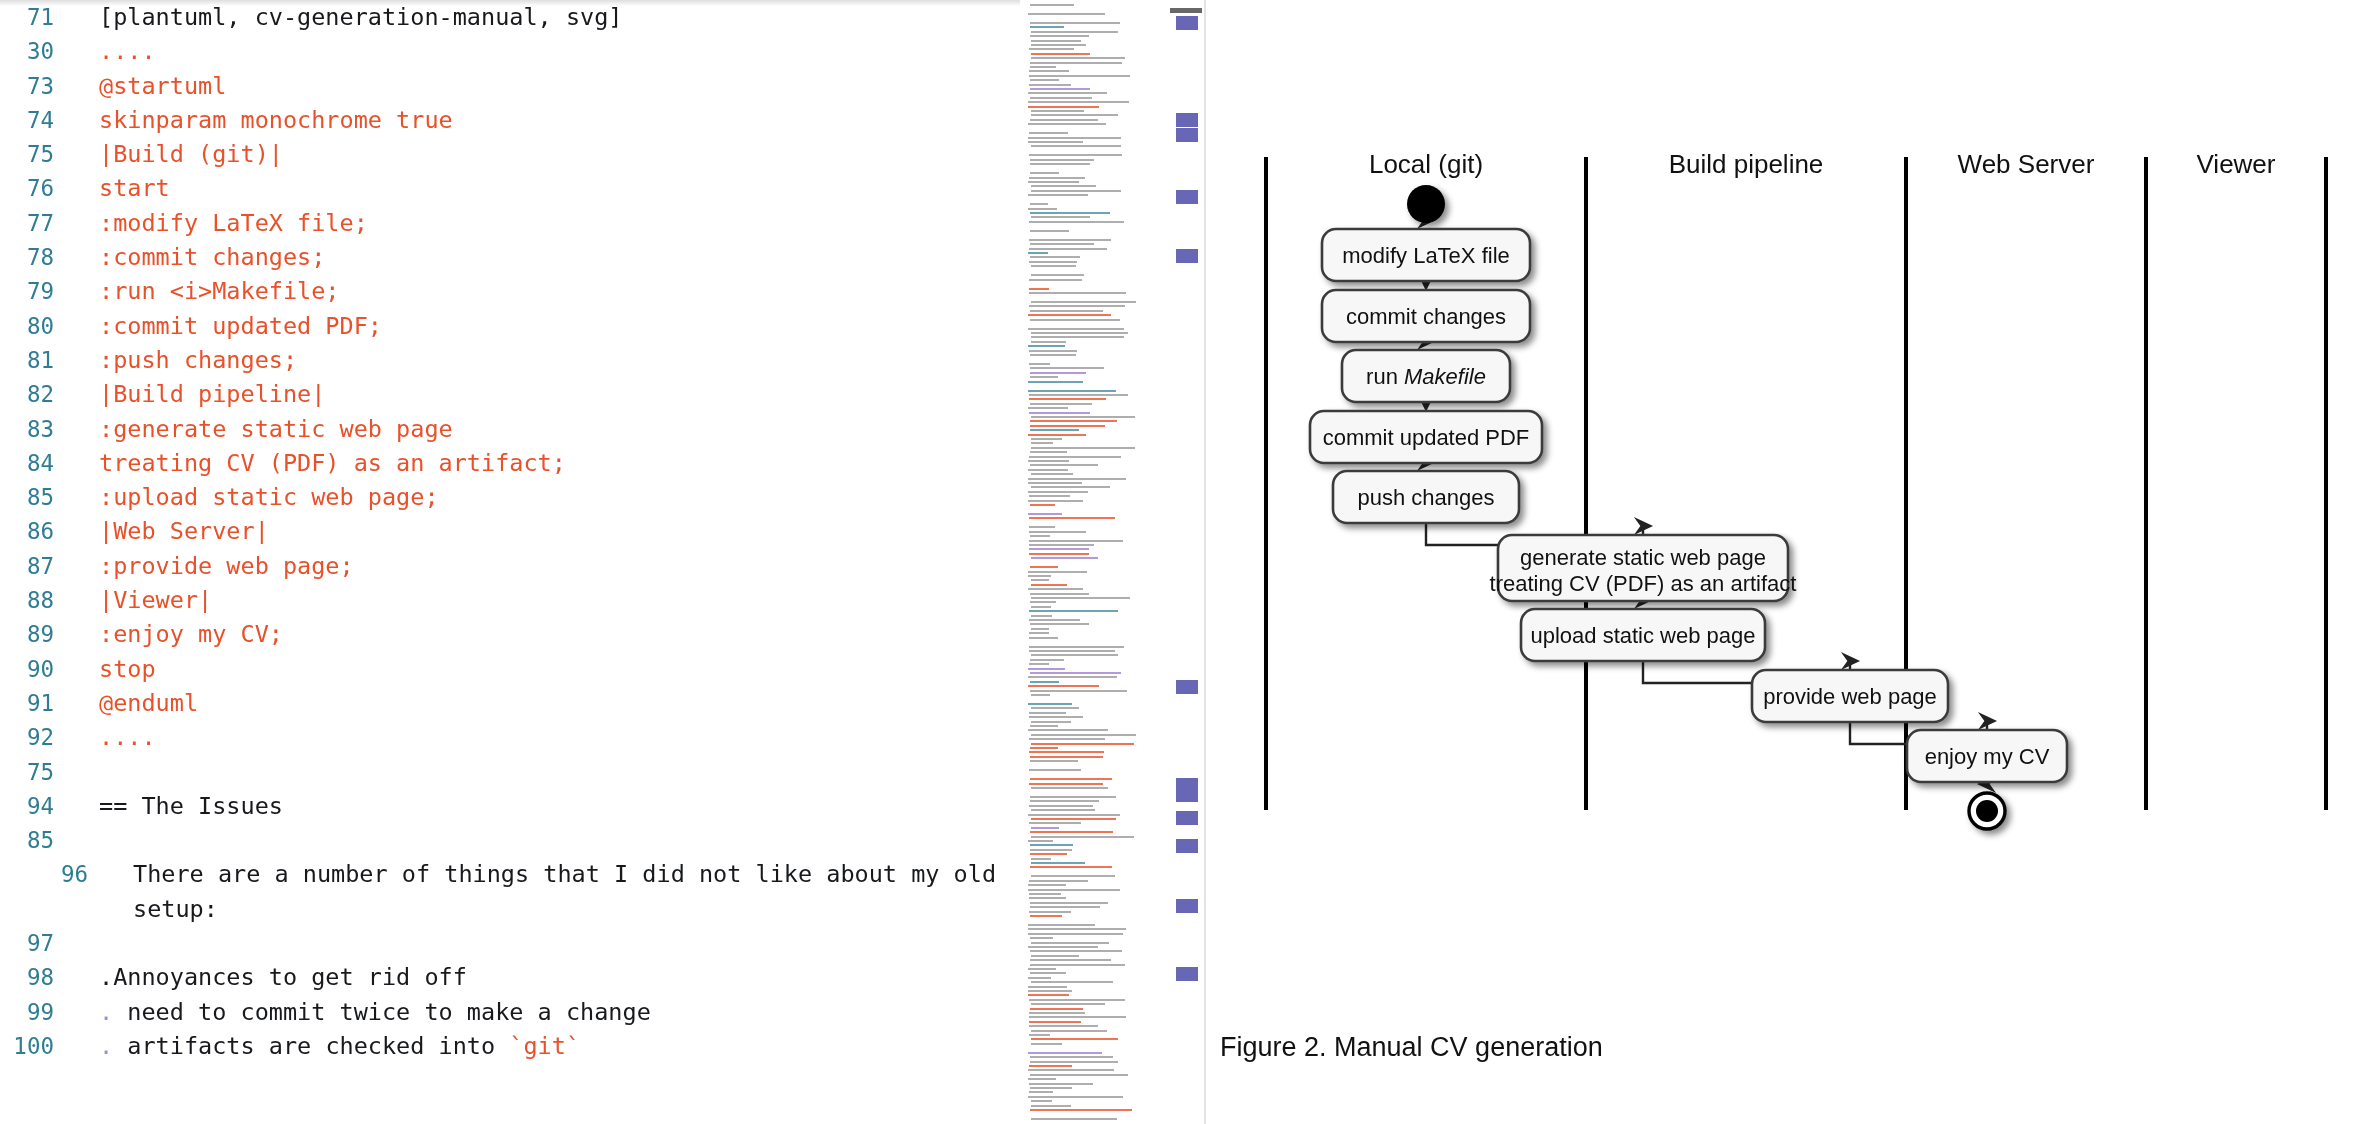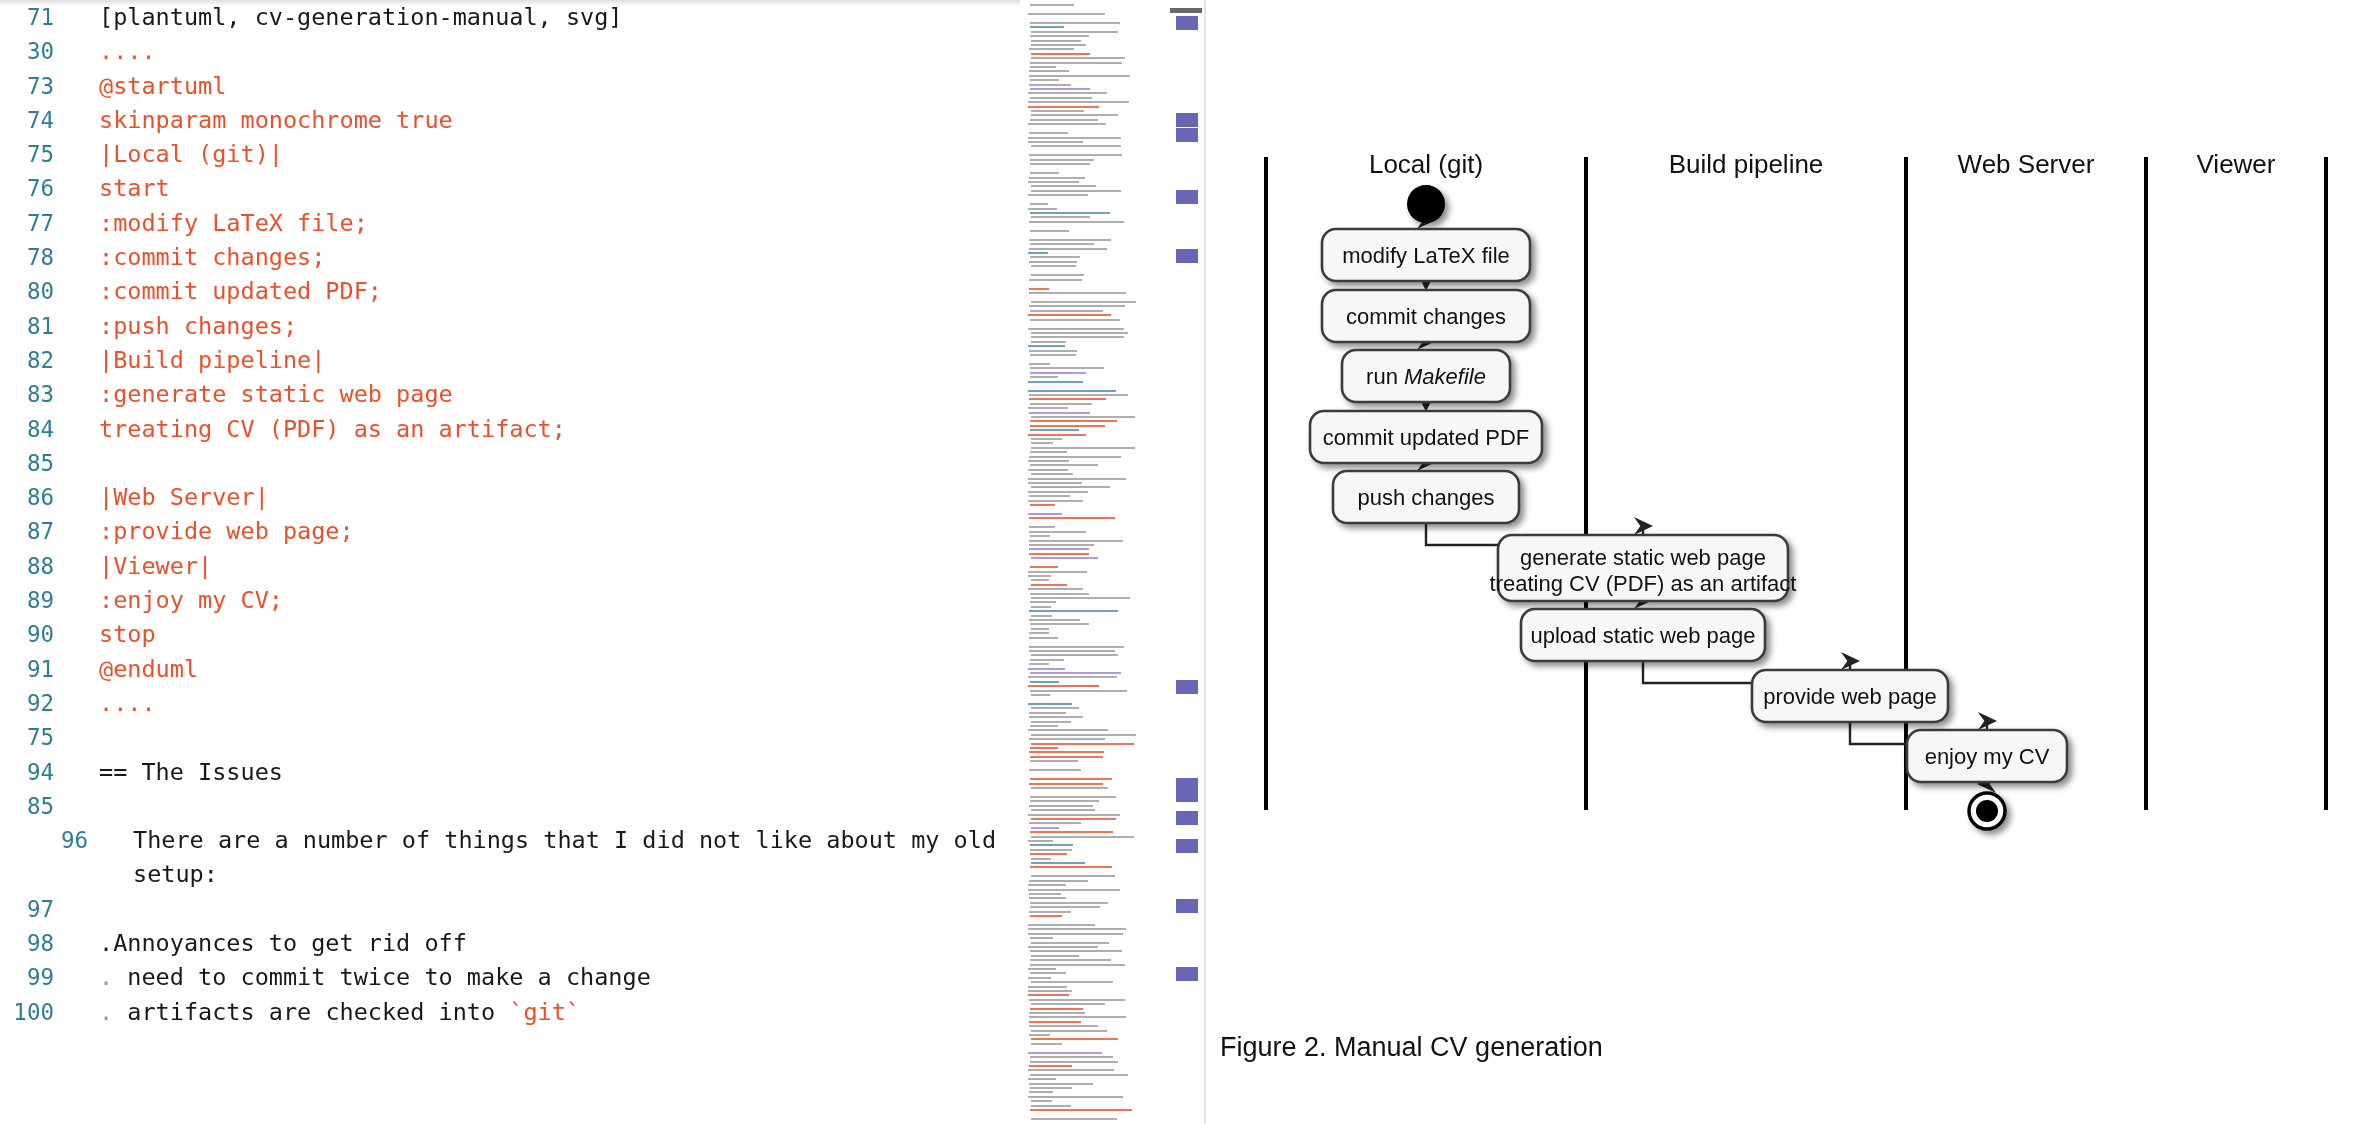--- a/index.html
+++ b/index.html
@@ -81,30 +81,31 @@
 
 <div id="root">
 
   <div id="editor-pane">
     <div id="editor-topshadow"></div>
     <div id="code-lines">
         <div class="code-line"><div class="gutter">71</div><div class="code-text"><span class="tok-plain">[plantuml, cv-generation-manual, svg]</span></div></div>
         <div class="code-line"><div class="gutter">30</div><div class="code-text"><span class="tok-src">....</span></div></div>
         <div class="code-line"><div class="gutter">73</div><div class="code-text"><span class="tok-src">@startuml</span></div></div>
         <div class="code-line"><div class="gutter">74</div><div class="code-text"><span class="tok-src">skinparam monochrome true</span></div></div>
-        <div class="code-line"><div class="gutter">75</div><div class="code-text"><span class="tok-src">|Local (git)|</span></div></div>
+        <div class="code-line"><div class="gutter">75</div><div class="code-text"><span class="tok-src">|Build (git)|</span></div></div>
         <div class="code-line"><div class="gutter">76</div><div class="code-text"><span class="tok-src">start</span></div></div>
         <div class="code-line"><div class="gutter">77</div><div class="code-text"><span class="tok-src">:modify LaTeX file;</span></div></div>
         <div class="code-line"><div class="gutter">78</div><div class="code-text"><span class="tok-src">:commit changes;</span></div></div>
+        <div class="code-line"><div class="gutter">79</div><div class="code-text"><span class="tok-src">:run &lt;i&gt;Makefile;</span></div></div>
         <div class="code-line"><div class="gutter">80</div><div class="code-text"><span class="tok-src">:commit updated PDF;</span></div></div>
         <div class="code-line"><div class="gutter">81</div><div class="code-text"><span class="tok-src">:push changes;</span></div></div>
         <div class="code-line"><div class="gutter">82</div><div class="code-text"><span class="tok-src">|Build pipeline|</span></div></div>
         <div class="code-line"><div class="gutter">83</div><div class="code-text"><span class="tok-src">:generate static web page</span></div></div>
         <div class="code-line"><div class="gutter">84</div><div class="code-text"><span class="tok-src">treating CV (PDF) as an artifact;</span></div></div>
-        <div class="code-line"><div class="gutter">85</div></div>
+        <div class="code-line"><div class="gutter">85</div><div class="code-text"><span class="tok-src">:upload static web page;</span></div></div>
         <div class="code-line"><div class="gutter">86</div><div class="code-text"><span class="tok-src">|Web Server|</span></div></div>
         <div class="code-line"><div class="gutter">87</div><div class="code-text"><span class="tok-src">:provide web page;</span></div></div>
         <div class="code-line"><div class="gutter">88</div><div class="code-text"><span class="tok-src">|Viewer|</span></div></div>
         <div class="code-line"><div class="gutter">89</div><div class="code-text"><span class="tok-src">:enjoy my CV;</span></div></div>
         <div class="code-line"><div class="gutter">90</div><div class="code-text"><span class="tok-src">stop</span></div></div>
         <div class="code-line"><div class="gutter">91</div><div class="code-text"><span class="tok-src">@enduml</span></div></div>
         <div class="code-line"><div class="gutter">92</div><div class="code-text"><span class="tok-src">....</span></div></div>
         <div class="code-line"><div class="gutter">75</div><div class="code-text"><span class="tok-plain"></span></div></div>
         <div class="code-line"><div class="gutter">94</div><div class="code-text"><span class="tok-plain">== The Issues</span></div></div>
         <div class="code-line"><div class="gutter">85</div><div class="code-text"><span class="tok-plain"></span></div></div>

